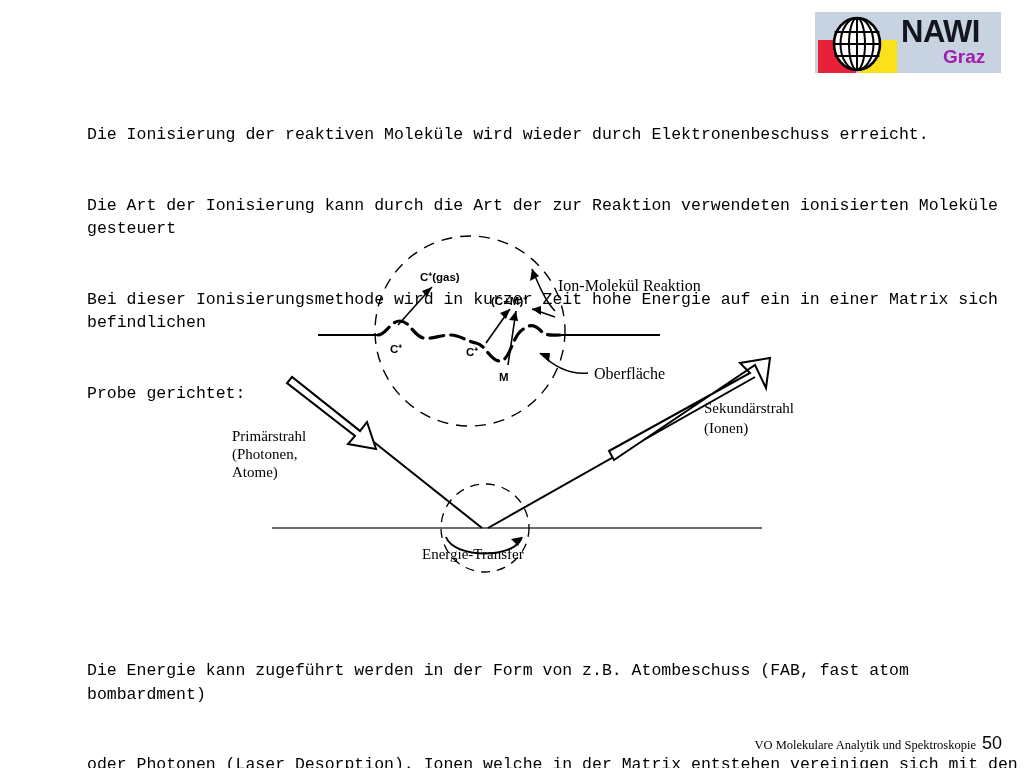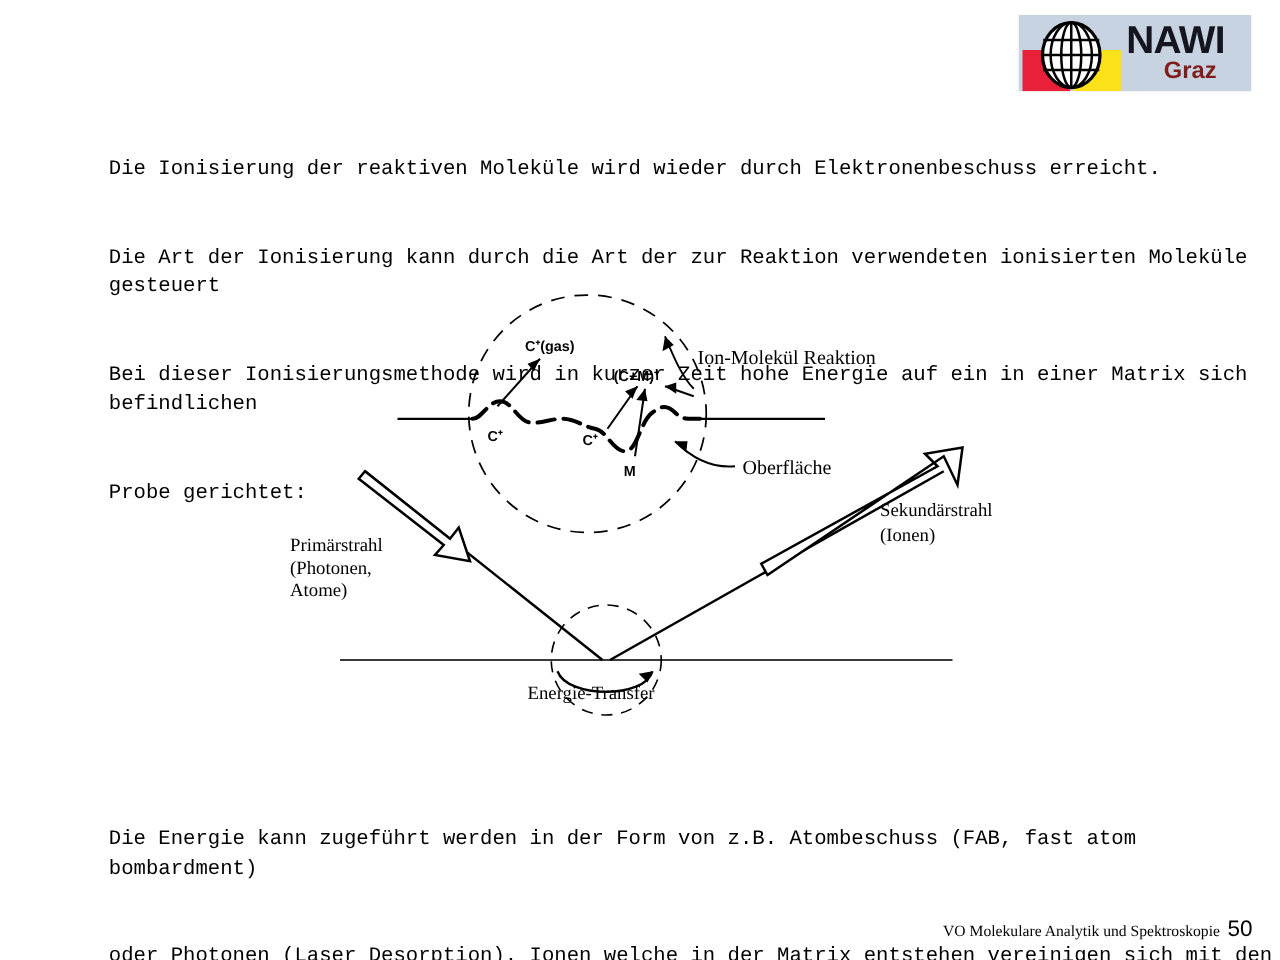--- a/index.html
+++ b/index.html
@@ -62,27 +62,27 @@
     top: 2px;
     font-family: "Liberation Sans", sans-serif;
     font-weight: bold;
     font-size: 31px;
     letter-spacing: -0.5px;
     line-height: 31px;
     color: #15151f;
   }
   #logo .graz {
     position: absolute;
-    left: 30px;
+    left: 42px;
     top: 33px;
     font-family: "Liberation Sans", sans-serif;
     font-weight: bold;
     font-size: 19px;
     line-height: 19px;
-    color: #7f1d1d;
+    color: #a21caf;
   }
 
   
   .bodytext {
     position: absolute;
     font-family: Liberation Mono, monospace;
     font-size: 16.5px;
     line-height: 23.5px;
     color: #000000;
     white-space: pre-wrap;

